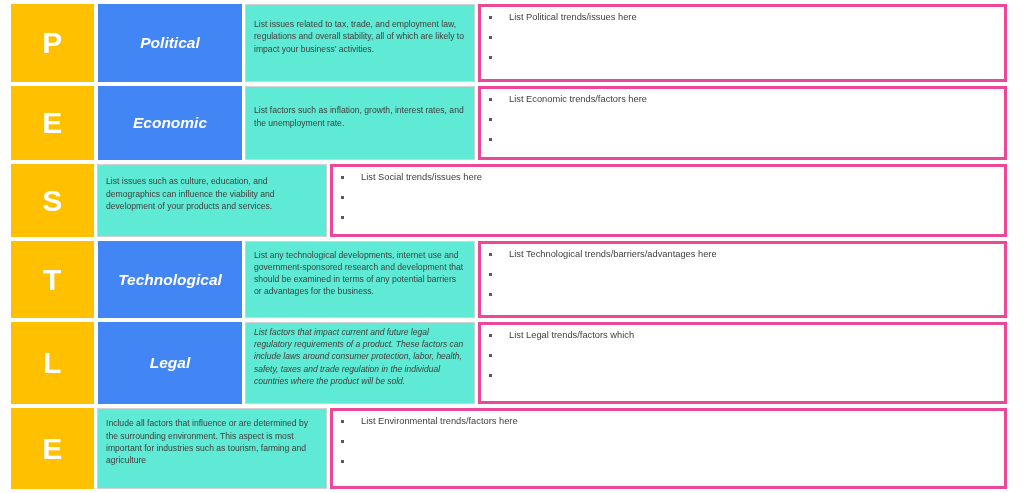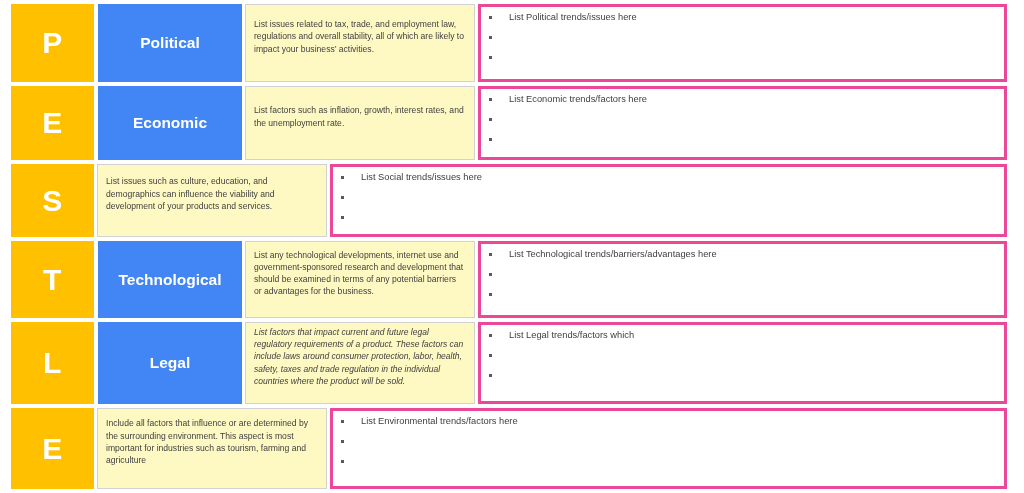--- a/index.html
+++ b/index.html
@@ -50,28 +50,29 @@
     background: #4285f4;
     display: flex;
     align-items: center;
     justify-content: center;
     color: #ffffff;
     font-size: 15.5px;
     font-weight: bold;
     text-align: left;
     padding: 0 3px;
     box-sizing: border-box;
+    font-style: italic;
   }
 
   
   .desc-cell {
     width: 230px;
     flex: 0 0 230px;
     margin-left: 3px;
-    background: #fef9c3;
+    background: #5eead4;
     border: 1px solid #d2d2d2;
     box-sizing: border-box;
     color: #404040;
     font-size: 8.6px;
     line-height: 1.45;
     padding: 7px 8px 20px 8px;
     display: flex;
     flex-direction: column;
     justify-content: center;
   }

